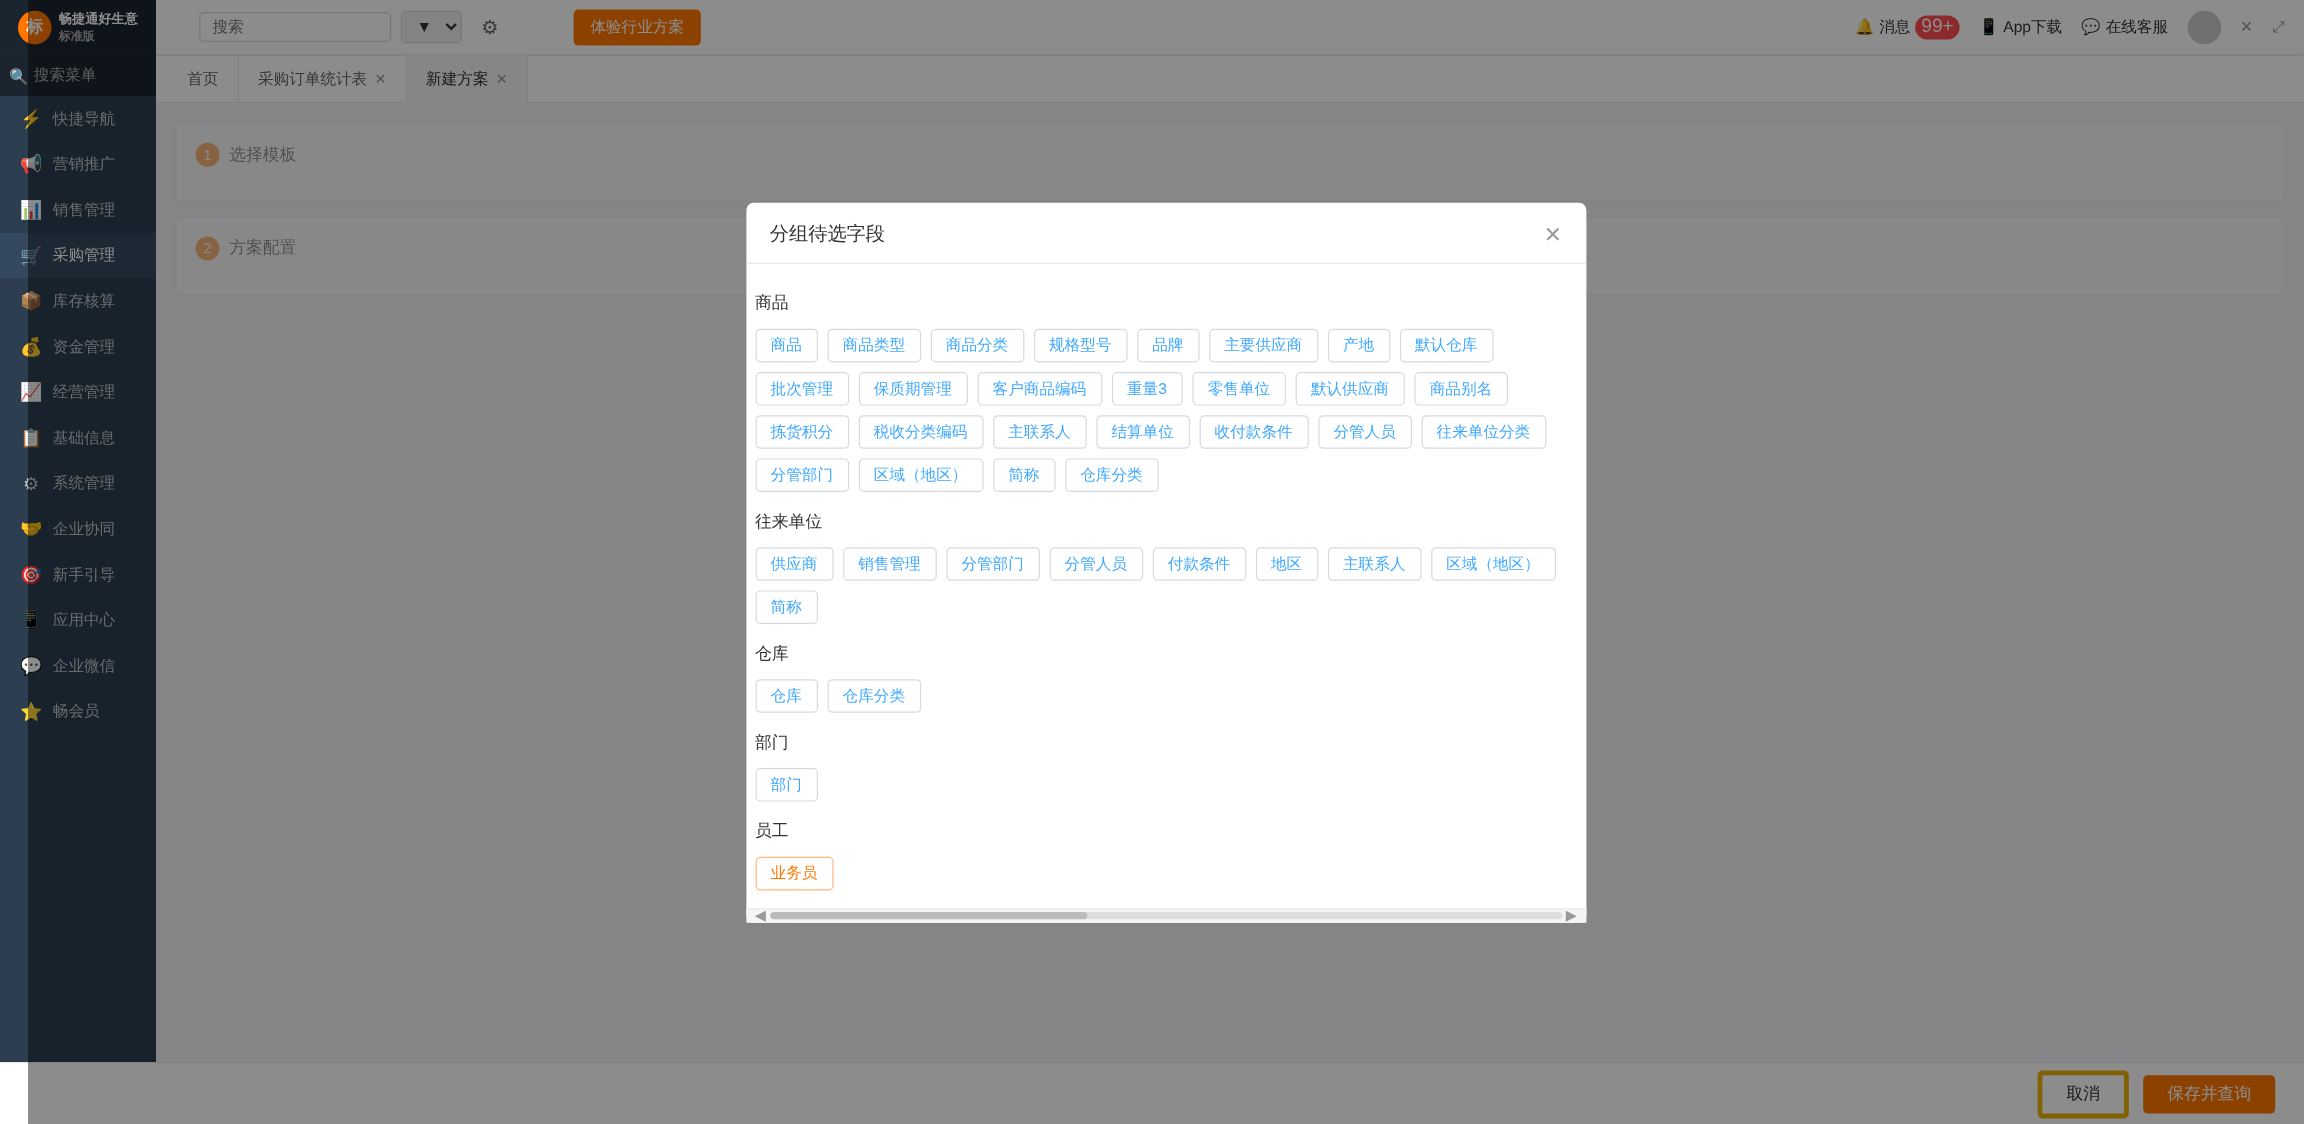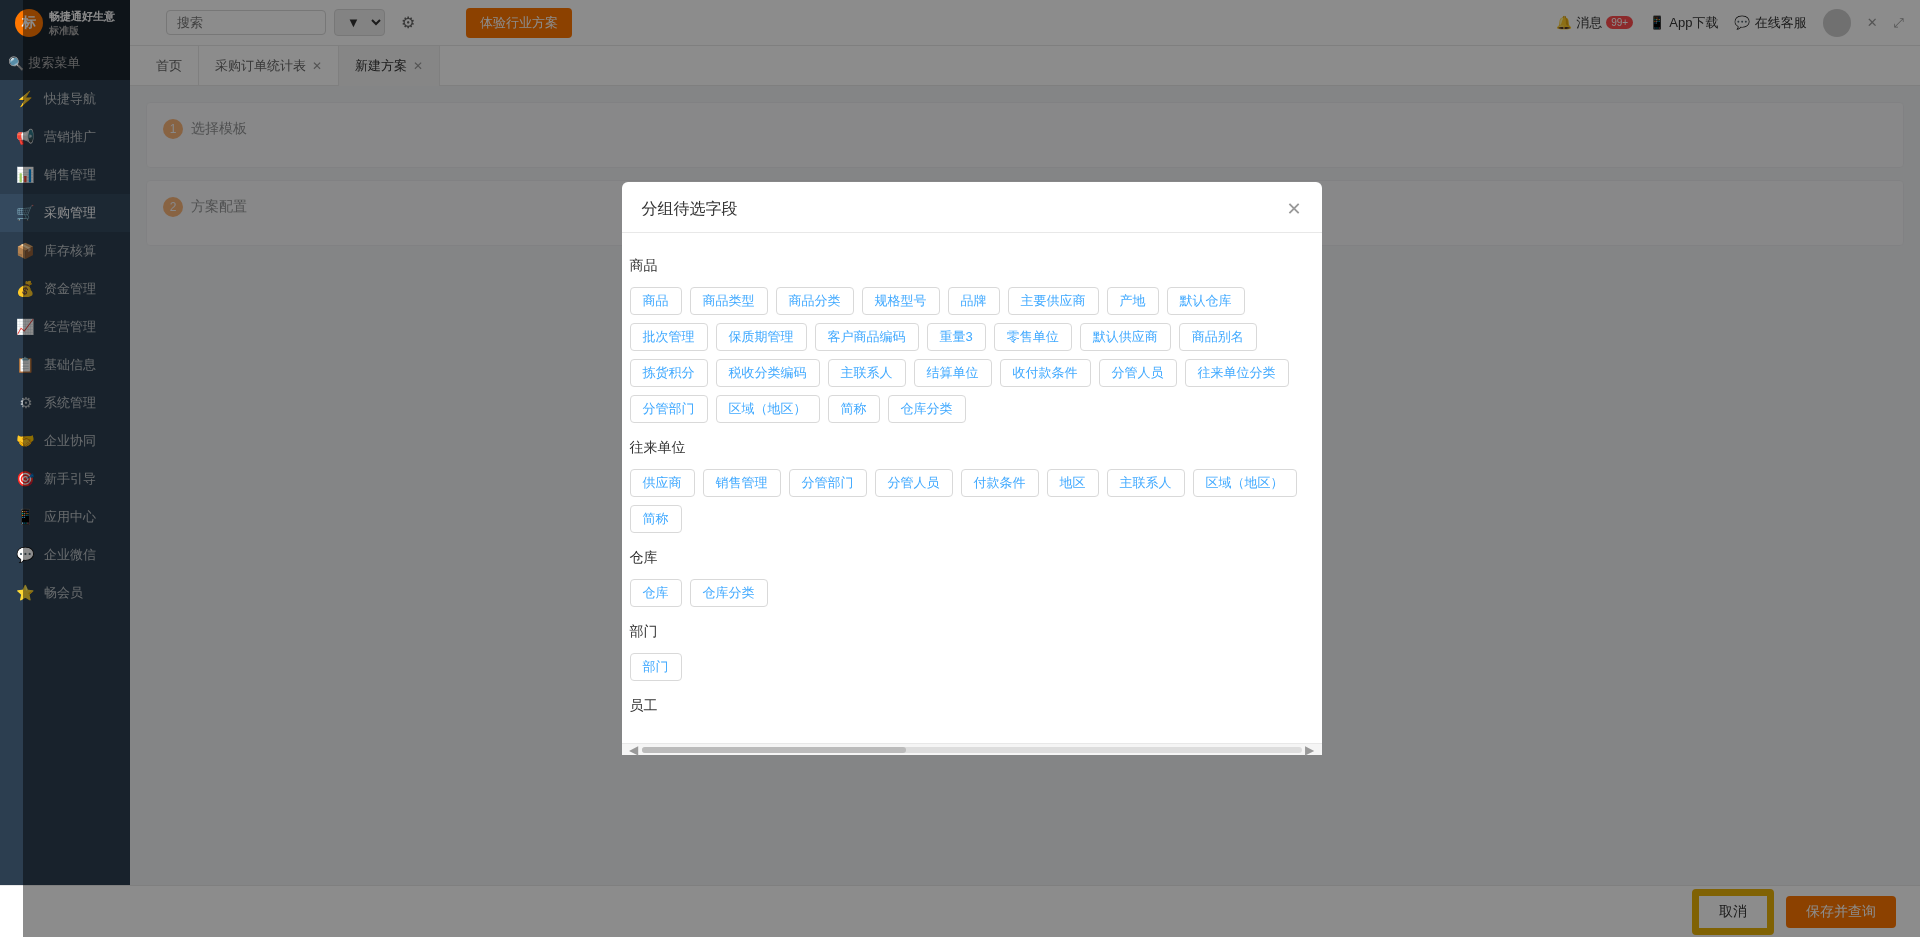--- a/index.html
+++ b/index.html
@@ -25,28 +25,28 @@
     }
     .top-search select {
       border: 1px solid #d9d9d9; border-radius: 4px;
       padding: 4px 8px; font-size: 13px; color: #333;
     }
     .settings-icon { margin-left: 8px; cursor: pointer; color: #666; font-size: 16px; }
     .experience-btn {
       background: #ff7700; color: white;
       border: none; border-radius: 4px;
       padding: 6px 14px; font-size: 13px; cursor: pointer;
-      margin-left: 0;
+      margin-left: 12px;
     }
     .top-right {
       margin-left: auto;
       display: flex; align-items: center; gap: 16px;
     }
     .notif-area { display: flex; align-items: center; gap: 4px; color: #333; font-size: 13px; cursor: pointer; }
-    .badge { background: #ff4d4f; color: white; border-radius: 10px; font-size: 10px; padding: 1px 5px; }
+    .badge { background: #ff4d4f; color: white; border-radius: 10px; font-size: 16px; padding: 1px 5px; }
     .top-avatar { width: 28px; height: 28px; background: #ccc; border-radius: 50%; }
 
     
     .tabs-bar {
       height: 40px;
       background: #fff;
       display: flex; align-items: center;
       padding: 0 10px;
       border-bottom: 1px solid #e8e8e8;
       position: fixed; top: 46px; left: 130px; right: 0; z-index: 99;
@@ -185,21 +185,21 @@
 
     
     .bottom-bar {
       position: fixed; bottom: 0; left: 0; right: 0;
       height: 52px; background: #fff;
       border-top: 1px solid #e8e8e8;
       display: flex; align-items: center; justify-content: flex-end;
       padding: 0 24px; gap: 12px; z-index: 150;
     }
     .btn-cancel {
-      border: 7px solid #eab308; background: white;
+      border: 4px solid #eab308; background: white;
       padding: 7px 20px; border-radius: 4px;
       font-size: 14px; color: #333; cursor: pointer;
     }
     .btn-save {
       background: #ff7700; color: white; border: none;
       padding: 7px 20px; border-radius: 4px;
       font-size: 14px; cursor: pointer;
     }
   </style>
 </head>
@@ -390,20 +390,23 @@
         <span class="field-tag">仓库</span>
         <span class="field-tag">仓库分类</span>
       </div>
 
       <div class="section-title">部门</div>
       <div class="field-grid">
         <span class="field-tag">部门</span>
       </div>
 
       <div class="section-title">员工</div>
+      <div class="field-grid">
+        <span class="field-tag highlighted">业务员</span>
+      </div>
 
     </div>
     <div class="modal-footer-scroll">
       <div style="width:16px;text-align:center;color:#999;font-size:12px;">◀</div>
       <div class="h-scrollbar">
         <div class="h-scrollbar-thumb"></div>
       </div>
       <div style="width:16px;text-align:center;color:#999;font-size:12px;">▶</div>
     </div>
   </div>

